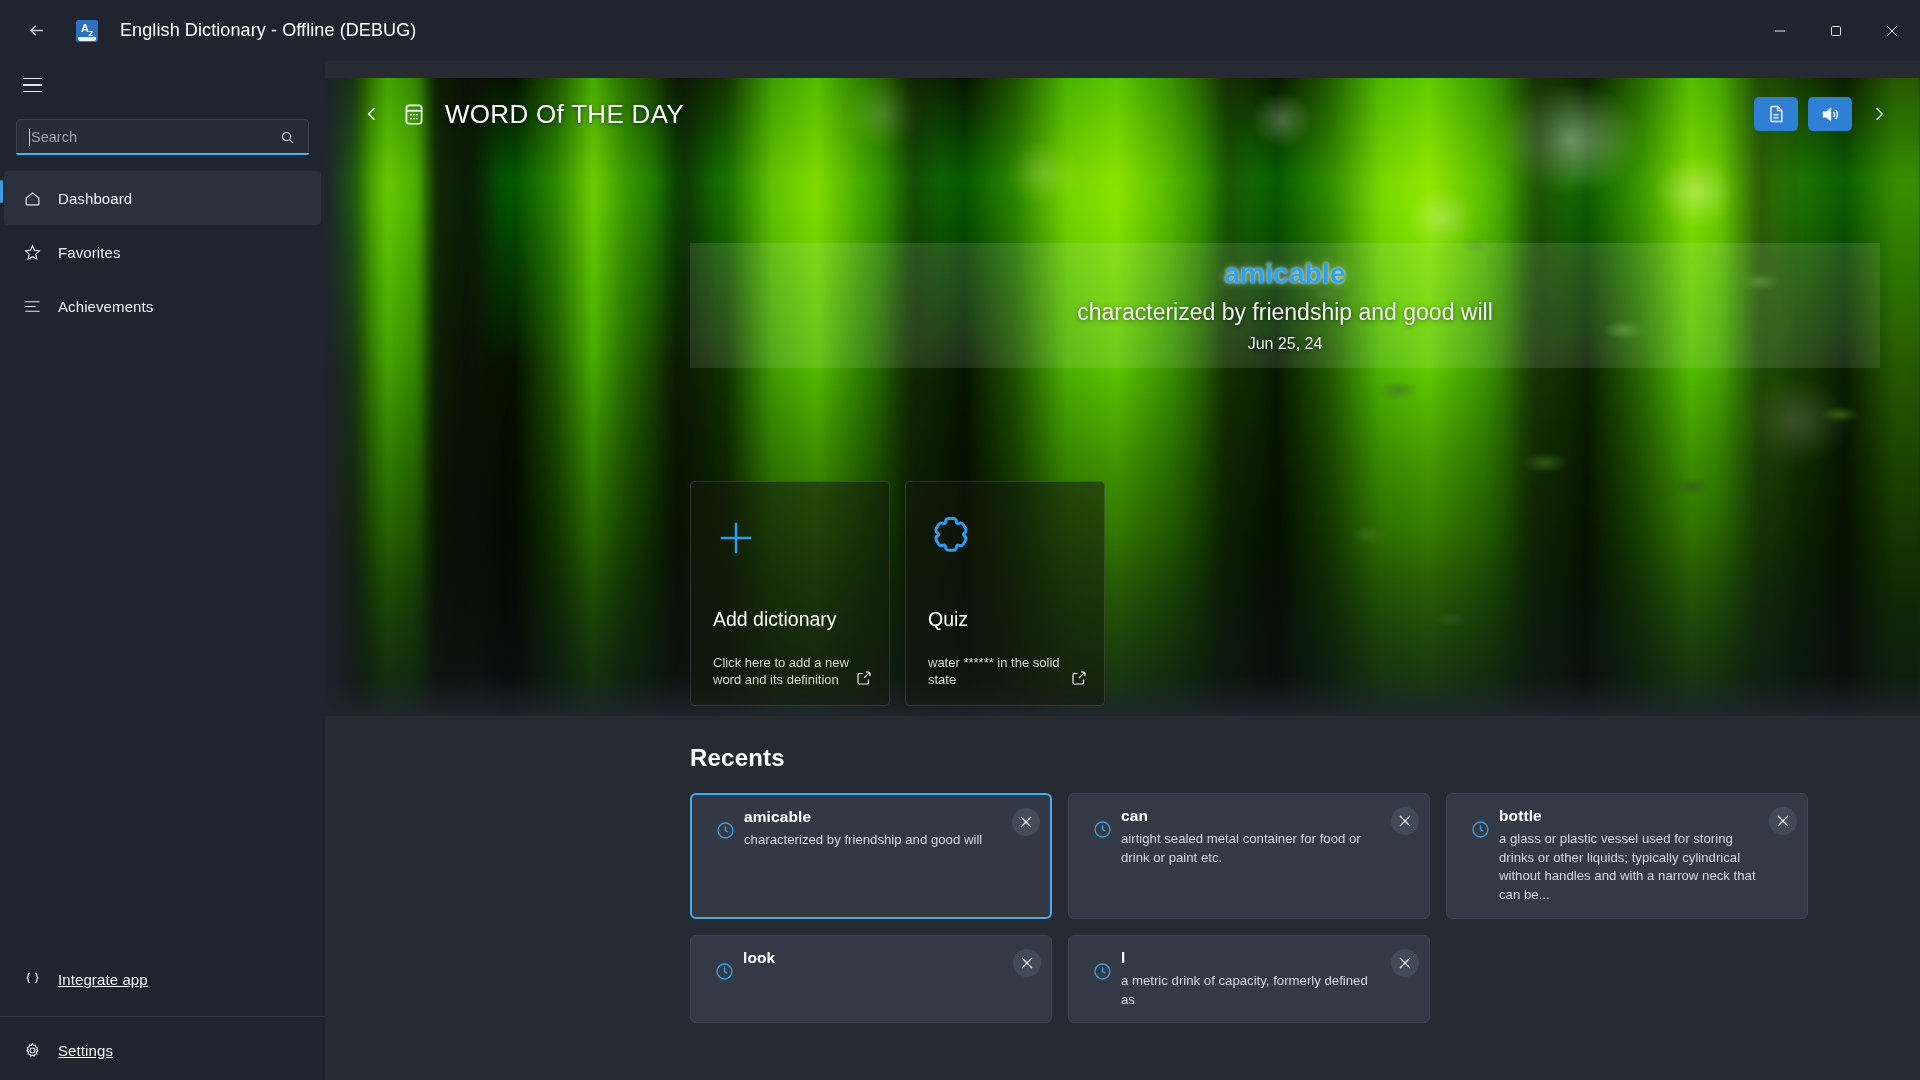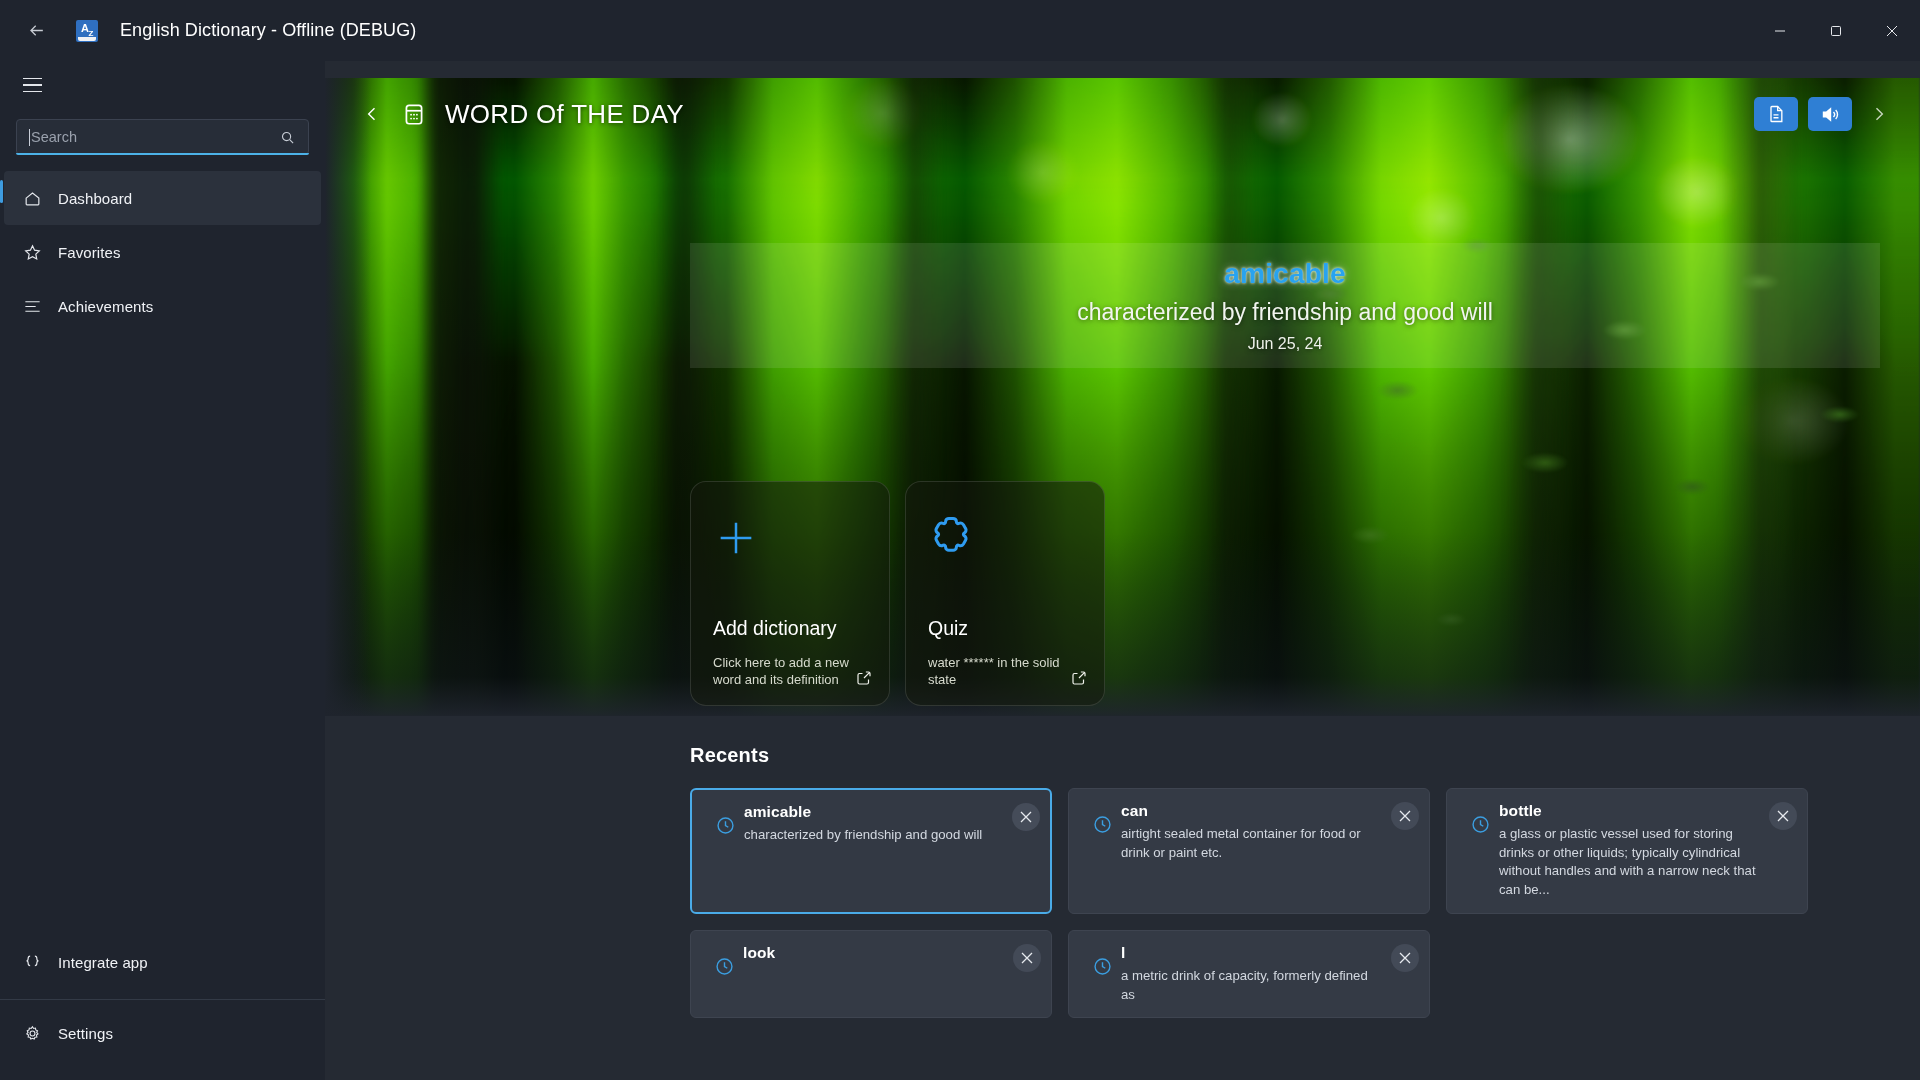--- a/index.html
+++ b/index.html
@@ -39,21 +39,21 @@
   .search-btn { width:26px; height:26px; display:flex; align-items:center; justify-content:center; color:#c8cdd6; flex:0 0 26px; }
 
   .nav { margin-top:16px; }
   .navitem { height:54px; display:flex; align-items:center; padding-left:8px; position:relative; margin:0 4px; border-radius:4px; }
   .navitem.sel { background:#2b313c; }
   .navitem.sel::before { content:""; position:absolute; left:-4px; top:9px; width:3px; height:23px; background:#3e9ce0; border-radius:2px; }
   .nav-ico { width:40px; flex:0 0 40px; display:flex; align-items:center; justify-content:center; color:#e4e7ec; }
   .nav-lab { font-size:15px; color:#f0f2f6; margin-left:6px; letter-spacing:0.1px; }
 
   .sb-spacer { flex:1; }
-  .sb-bottom { padding-bottom:20px; }
+  .sb-bottom { padding-bottom:3px;text-decoration:underline; }
   .sb-divider { height:1px; background:#333a46; margin:10px 0 6px 0; }
   .support .nav-lab { color:#e9a825; font-weight:bold; letter-spacing:0.6px; font-size:14.5px; }
   .support .nav-ico { color:#e9a825; }
 
   
   .main { flex:1; position:relative; background:#252a33; overflow:hidden; }
 
   .hero-bg { position:absolute; left:0; top:0; right:0; height:655px; overflow:hidden; }
   .hero-bg .photo {
     position:absolute; inset:0;
@@ -117,29 +117,29 @@
   .hh-next { width:30px; height:34px; display:flex; align-items:center; justify-content:center; color:rgba(255,255,255,0.75); margin-left:12px; }
 
   .wotd-card { position:absolute; left:365px; right:40px; top:182px; height:125px;
     background:rgba(255,255,255,0.10); backdrop-filter:blur(1px); z-index:4;
     display:flex; flex-direction:column; align-items:center; justify-content:center; }
   .wotd-word { font-size:28px; font-weight:bold; color:#29a3ef; text-shadow:0 0 3px rgba(255,255,255,0.95), 0 0 8px rgba(255,255,255,0.5); letter-spacing:0.2px; }
   .wotd-def { margin-top:9px; font-size:23px; color:#f2f5f0; text-shadow:0 1px 5px rgba(0,0,0,0.55); font-weight:400; }
   .wotd-date { margin-top:9px; font-size:16px; color:#eef2ea; text-shadow:0 1px 4px rgba(0,0,0,0.6); }
 
   .tiles { position:absolute; left:365px; top:420px; display:flex; gap:15px; z-index:4; }
-  .tile { width:200px; height:225px; border-radius:16px; background:rgba(20,26,12,0.55); border:1px solid rgba(255,255,255,0.12);
+  .tile { width:200px; height:225px; border-radius:5px; background:rgba(20,26,12,0.55); border:1px solid rgba(255,255,255,0.12);
           padding:30px 22px 16px 22px; display:flex; flex-direction:column; position:relative; }
   .tile-ico { color:#2f9cf0; height:52px; display:flex; align-items:center; }
   .tile-title { margin-top:auto; font-size:19.5px; color:#ffffff; font-weight:400; }
-  .tile-sub { margin-top:14px; font-size:13px; line-height:1.35; color:#d6dacd; }
+  .tile-sub { margin-top:23px; font-size:13px; line-height:1.35; color:#d6dacd; }
   .tile-ext { position:absolute; right:16px; bottom:14px; color:#f0f2ec; }
 
   .recents { position:absolute; left:365px; right:0; top:683px; z-index:5; }
-  .recents-title { font-size:20px; font-weight:bold; color:#ffffff; letter-spacing:0.2px; }
+  .recents-title { font-size:24px; font-weight:bold; color:#ffffff; letter-spacing:0.2px; }
   .rgrid { margin-top:21px; display:flex; flex-wrap:wrap; gap:16px; width:1160px; }
   .rcard { width:362px; min-height:85px; border-radius:6px; background:#343a45; border:1px solid #3e4450;
            display:flex; padding:13px 12px 13px 14px; position:relative; }
   .rcard.sel { border:2px solid #4aabe8; background:#333944; }
   .rc-ico { width:38px; flex:0 0 38px; display:flex; align-items:flex-start; justify-content:center; color:#3b9ee0; padding-top:12px; }
   .rc-body { flex:1; padding-right:38px; }
   .rc-word { font-size:15.5px; font-weight:bold; color:#ffffff; letter-spacing:0.1px; }
   .rc-def { margin-top:5px; font-size:13.2px; line-height:1.42; color:#d3d8e0; }
   .rc-close { position:absolute; right:10px; top:13px; width:28px; height:28px; border-radius:50%; background:#434a57;
               display:flex; align-items:center; justify-content:center; color:#e6e9ee; }

